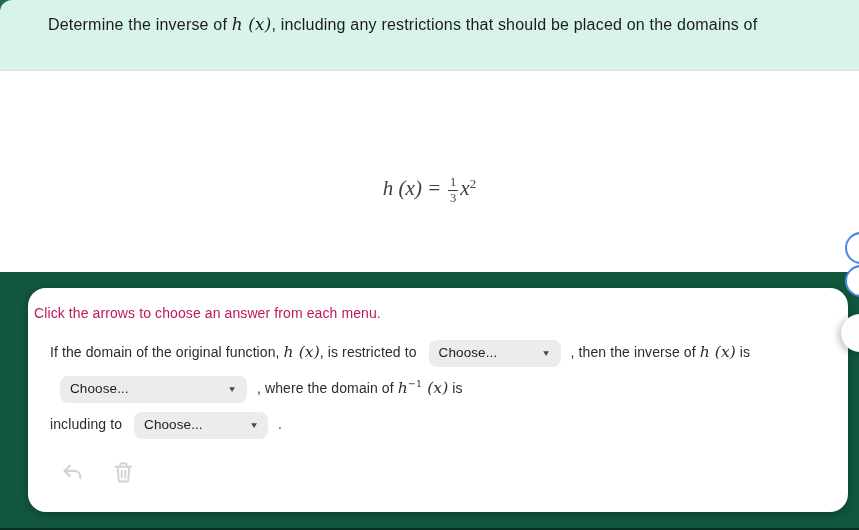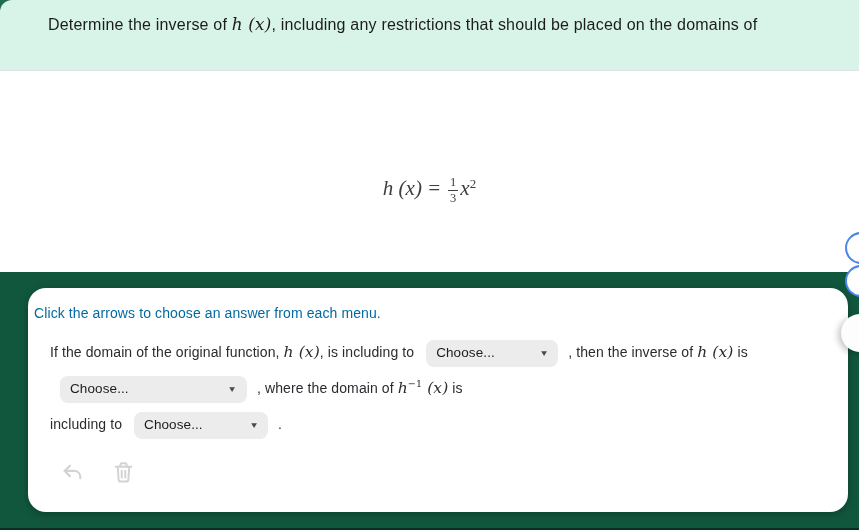--- a/index.html
+++ b/index.html
@@ -38,21 +38,21 @@
   .float-tab { position:absolute; right:-20px; top:314px; width:38px; height:38px;
     border-radius:50%; background:#fdfdfd; box-shadow:-3px 2px 6px rgba(0,0,0,.22); z-index:5; }
 
   
   .green-section { position:absolute; top:272px; left:0; width:859px; height:258px;
     background:var(--section_green); z-index:2; border-bottom:2px solid rgba(0,0,0,.45); }
 
   .card { position:absolute; top:16px; left:28px; width:820px; height:224px;
     background:#fff; border-radius:18px; box-shadow:0 2px 8px rgba(0,0,0,.28); }
 
-  .instruction { padding:17px 0 0 6px; font-size:14px; color:#0369a1; letter-spacing:.1px; }
+  .instruction { padding:17px 0 0 6px; font-size:14px; color:#be185d; letter-spacing:.1px; }
 
   .qa { padding:13px 0 0 22px; font-size:14px; color:#2b2b30; letter-spacing:.1px; }
   .qa-line { line-height:36px; white-space:nowrap; }
   .qa .math { font-size:15.5px; }
 
   .dropdown { display:inline-flex; align-items:center; justify-content:space-between;
     vertical-align:middle; height:27px; background:var(--dropdown_bg);
     border-radius:8px; padding:0 10px; font-size:13.5px; color:#1c1c1c;
     cursor:pointer; margin:0 10px 0 12px; }
   .dd1 { width:132px; } .dd2 { width:187px; margin-left:10px; } .dd3 { width:134px; }
@@ -80,21 +80,21 @@
   <div class="float-circle fc1"></div>
   <div class="float-circle fc2"></div>
   <div class="float-tab"></div>
 
   <div class="green-section">
     <div class="card">
 
       <div class="instruction">Click the arrows to choose an answer from each menu.</div>
 
       <div class="qa">
-        <div class="qa-line"><span>If the domain of the original function, </span><span class="math">h (x)</span><span>, is including to</span><span class="dropdown dd1">
+        <div class="qa-line"><span>If the domain of the original function, </span><span class="math">h (x)</span><span>, is restricted to</span><span class="dropdown dd1">
               <span>Choose...</span>
               <span class="dd-arrow">▼</span>
             </span><span>, then the inverse of </span><span class="math">h (x)</span><span> is</span></div>
 
         <div class="qa-line"><span class="dropdown dd2">
               <span>Choose...</span>
               <span class="dd-arrow">▼</span>
             </span><span>, where the domain of </span><span class="math"><span>h</span><sup>−1</sup><span> (x)</span></span><span> is</span></div>
 
         <div class="qa-line"><span>including to</span><span class="dropdown dd3">

